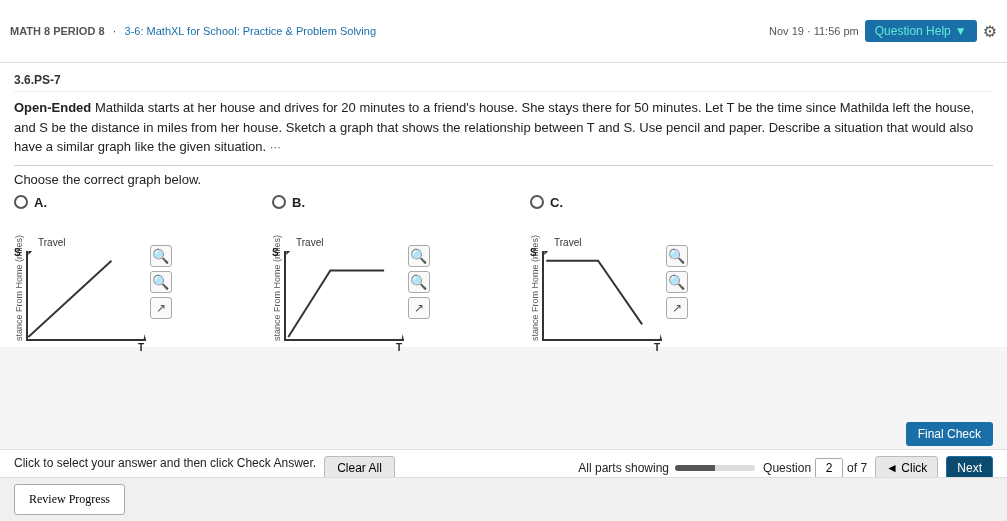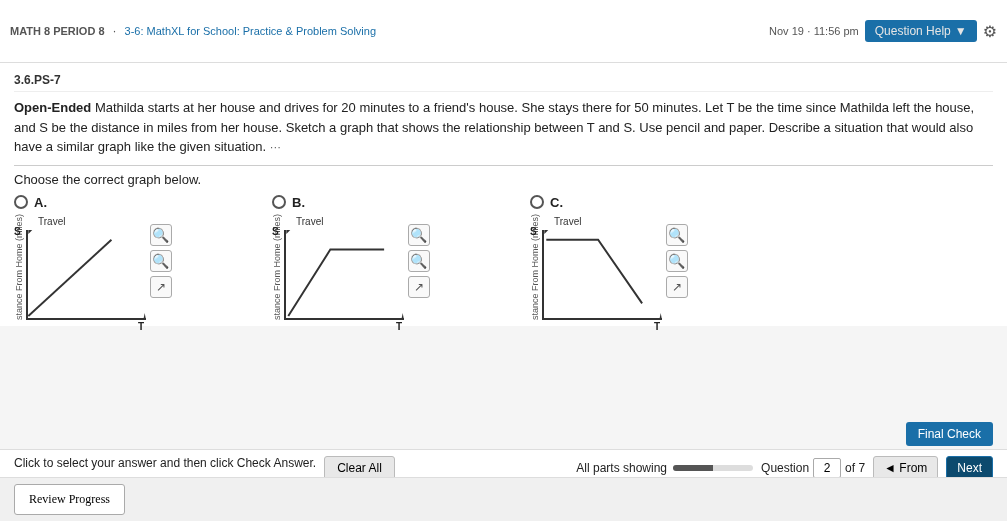--- a/index.html
+++ b/index.html
@@ -20,21 +20,21 @@
       display: flex;
       justify-content: space-between;
       align-items: center;
       font-size: 12px;
       color: #555;
     }
     .top-bar-left { display: flex; align-items: center; gap: 8px; }
     .top-bar-right { display: flex; align-items: center; gap: 6px; font-size: 11px; }
     .question-help-btn {
       background: #1a6fa8;
-      color: #e5e5e5;
+      color: #5eead4;
       border: none;
       border-radius: 3px;
       padding: 4px 10px;
       font-size: 12px;
       cursor: pointer;
       display: flex; align-items: center; gap: 4px;
     }
     .gear-icon-btn {
       background: none; border: none; cursor: pointer; font-size: 16px; color: #555;
     }
@@ -75,20 +75,21 @@
       border-radius: 50%;
       display: inline-block;
       cursor: pointer;
       flex-shrink: 0;
     }
     .option-label { font-size: 13px; font-weight: bold; }
     .graph-container {
       position: relative;
       display: flex;
       align-items: flex-end;
+      margin-top: 21px;
     }
     
     .y-axis-label {
       writing-mode: vertical-rl;
       transform: rotate(180deg);
       font-size: 9px;
       color: #555;
       margin-right: 2px;
       white-space: nowrap;
     }
@@ -375,20 +376,20 @@
       <span>All parts showing</span>
       <div class="progress-bar-small">
         <div class="progress-bar-fill"></div>
       </div>
     </div>
     <div class="question-info">
       <span>Question</span>
       <input class="question-input" type="text" value="2" style="">
       <span>of 7</span>
     </div>
-    <button class="nav-btn">◄ From</button>
+    <button class="nav-btn">◄ Click</button>
     <button class="nav-btn nav-btn-next">Next</button>
   </div>
 </div>
 
 <div class="very-bottom">
   <button class="review-progress-btn">Review Progress</button>
 </div>
 
 </body></html>

